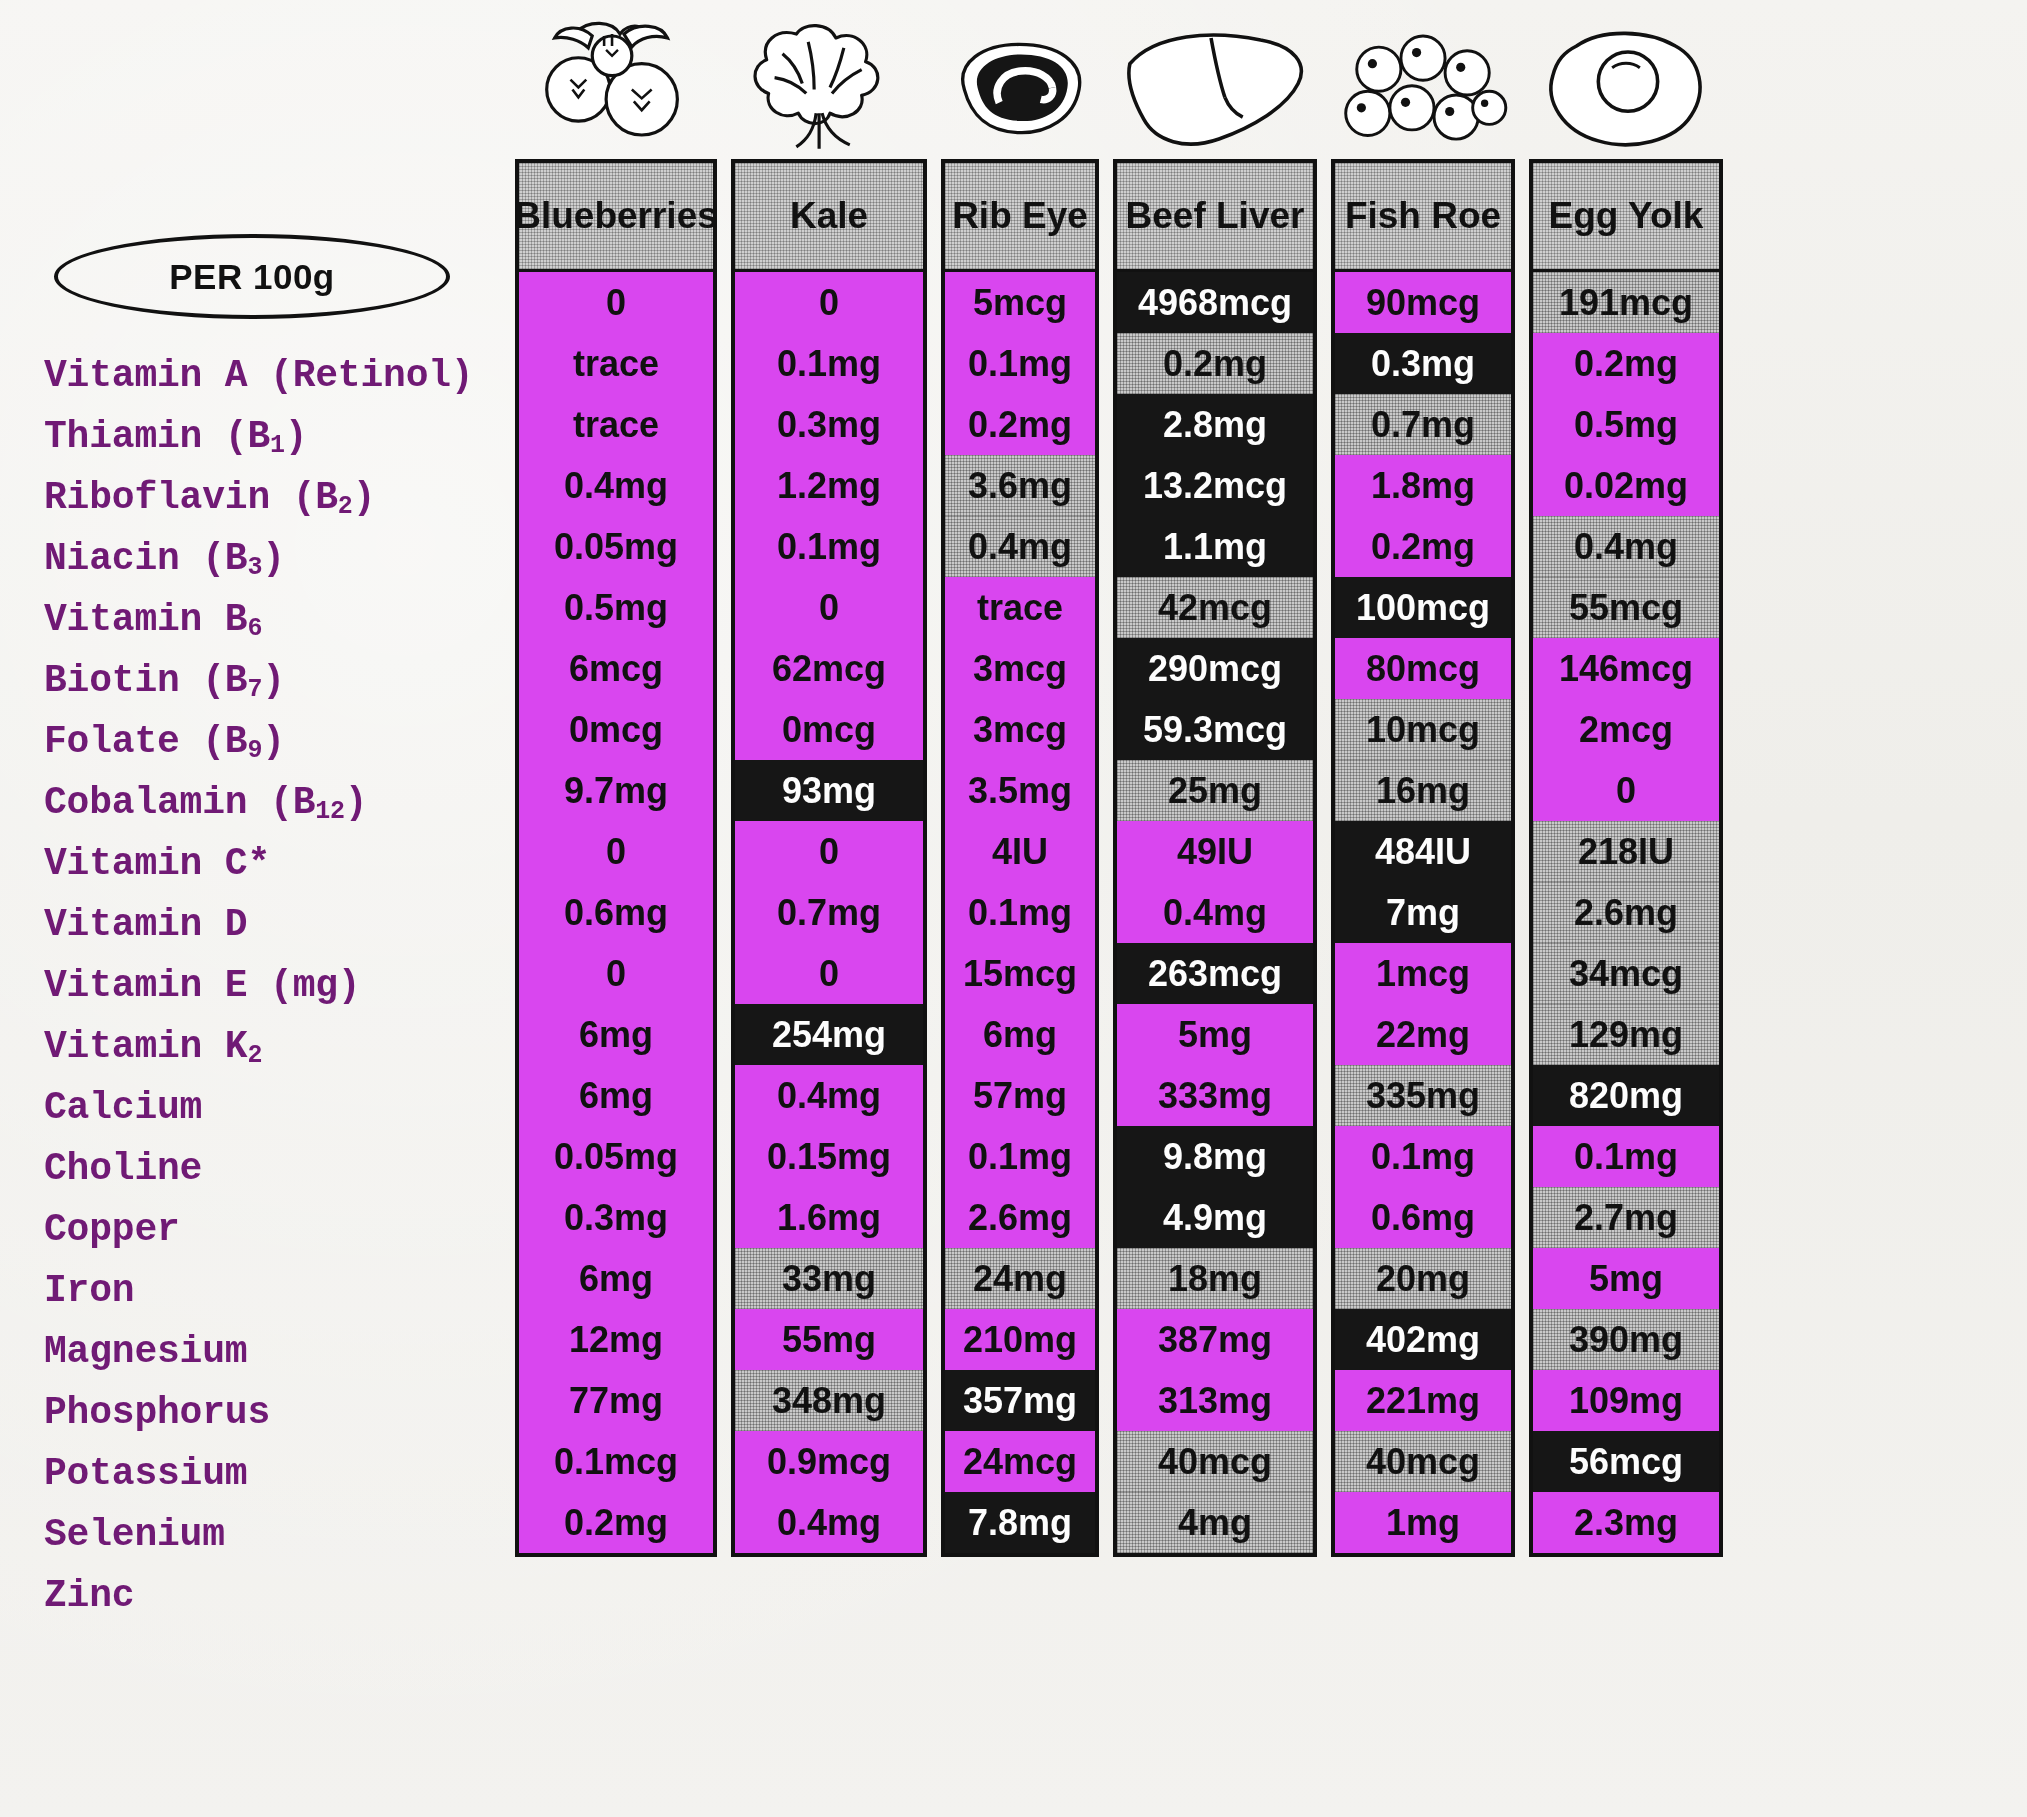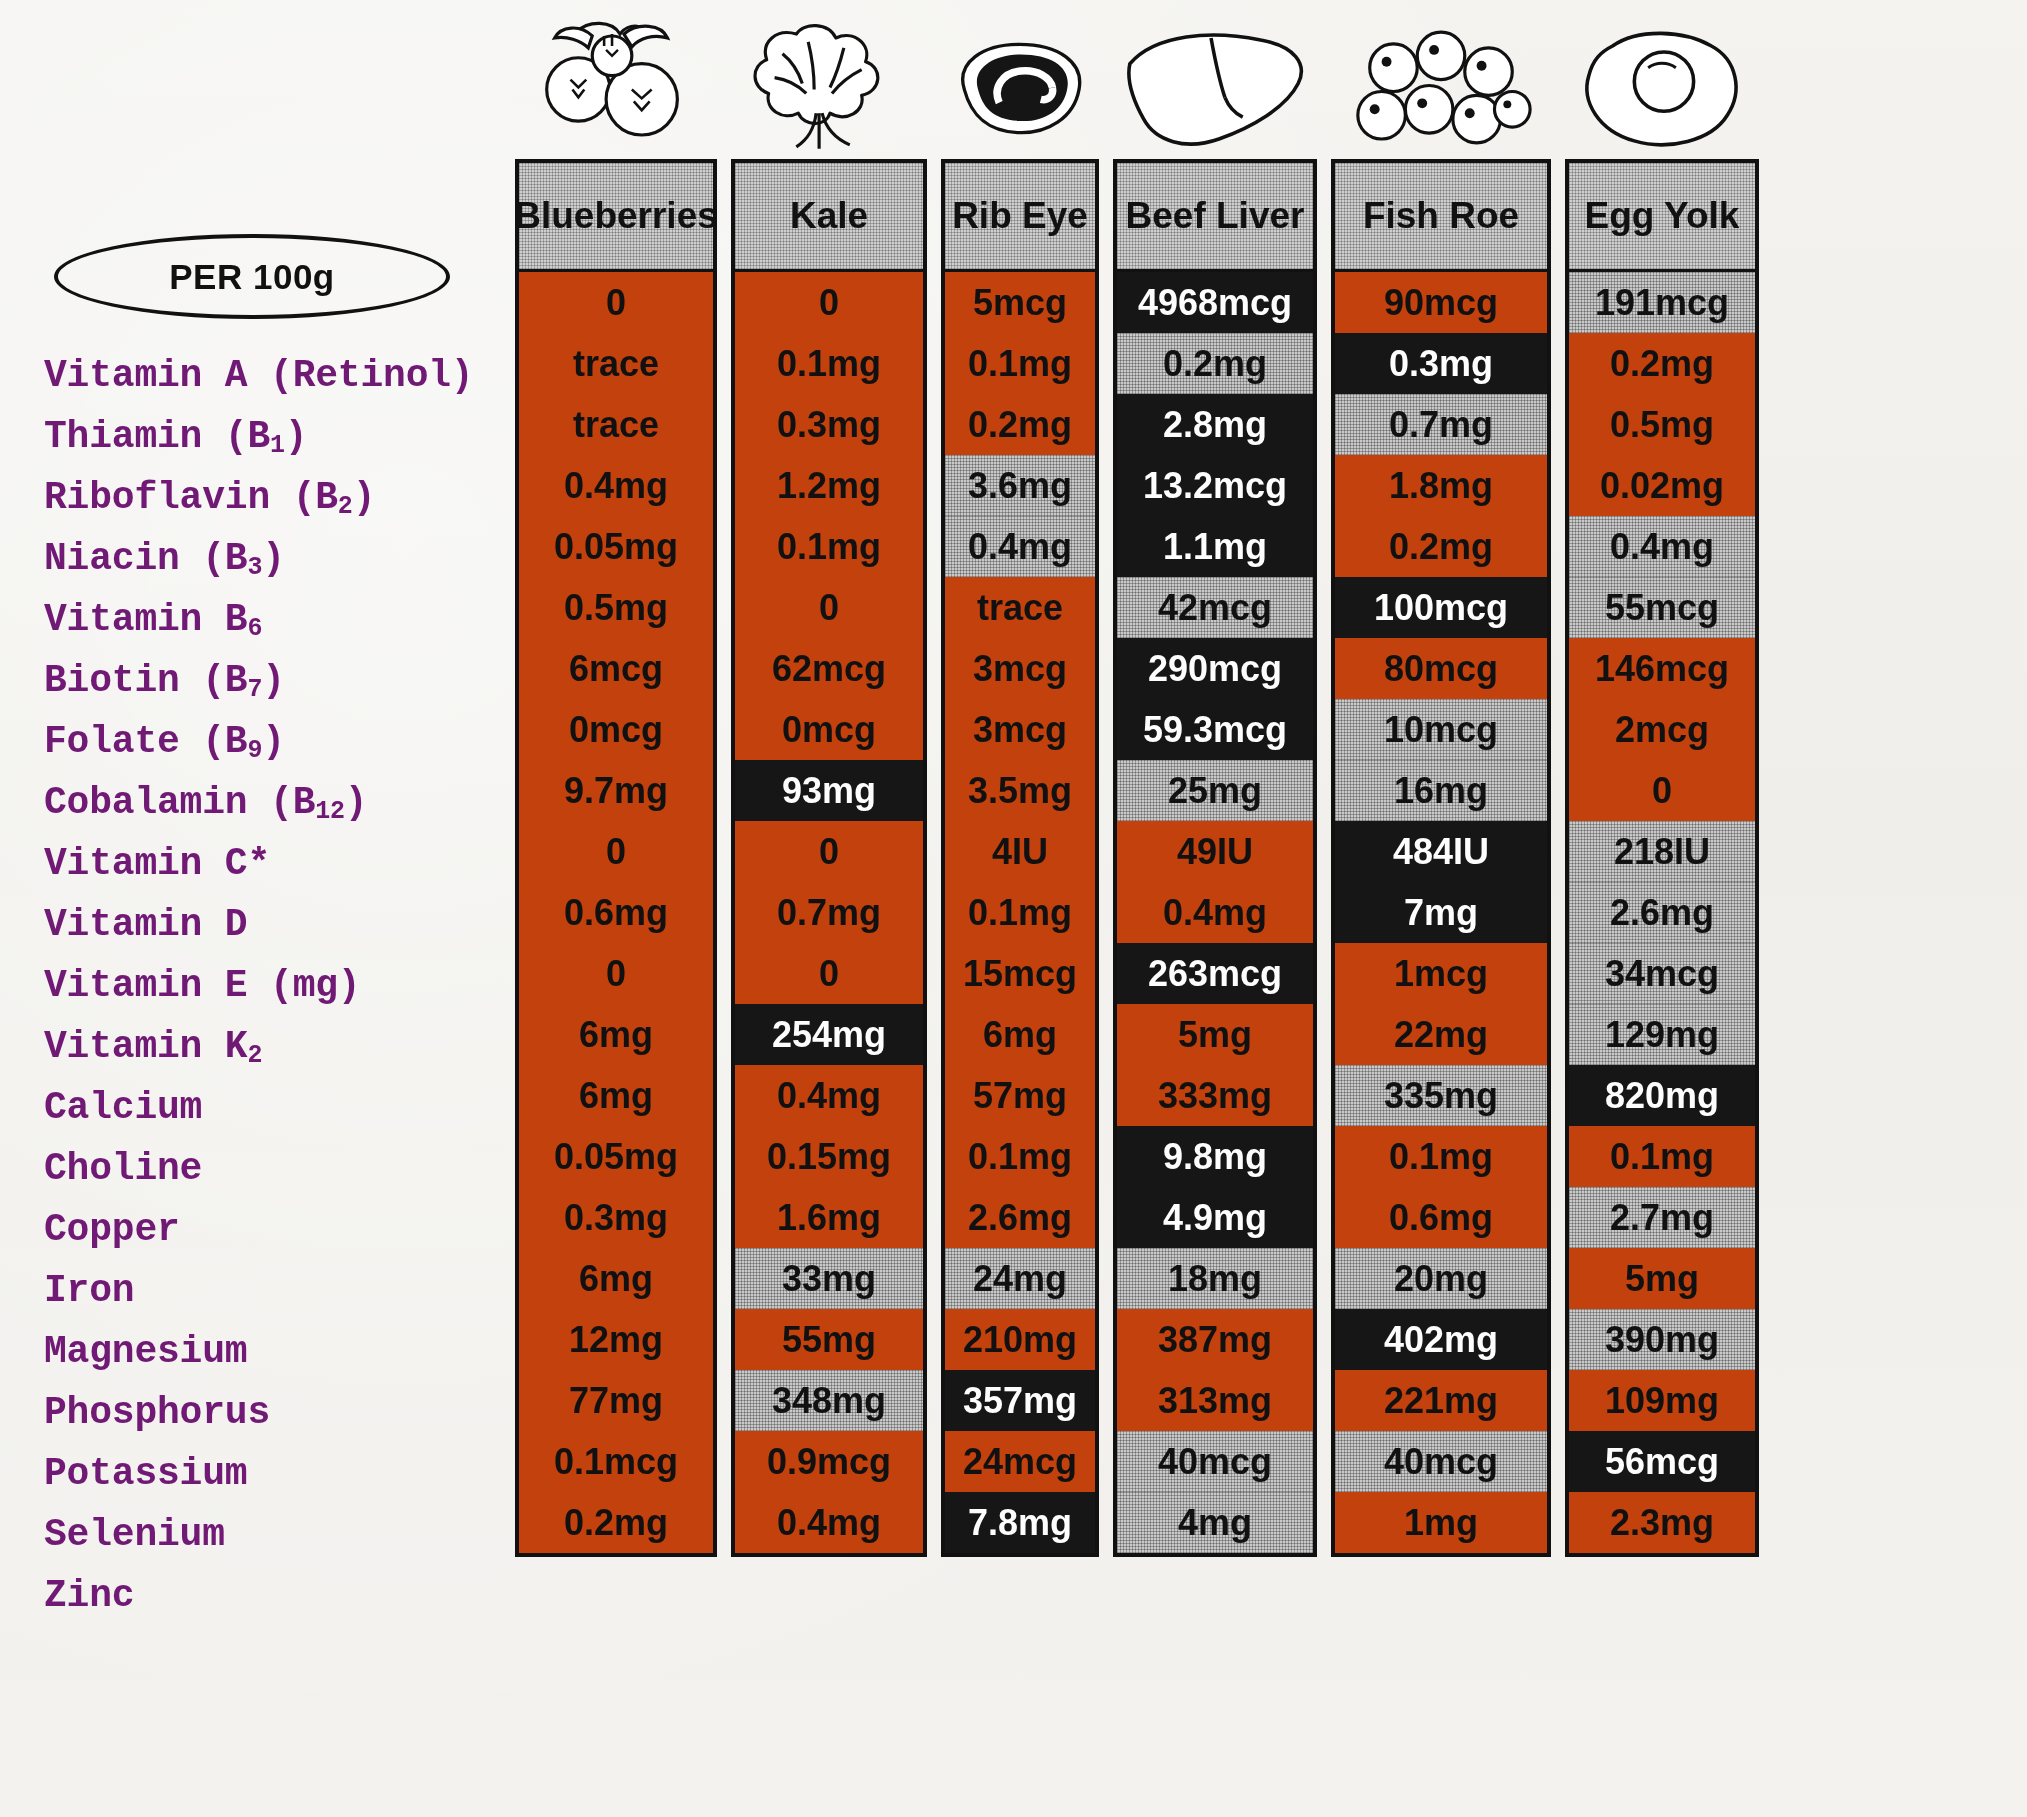--- a/index.html
+++ b/index.html
@@ -92,21 +92,21 @@
     height: 153px;
     display: flex;
     align-items: flex-end;
     justify-content: center;
     padding-bottom: 6px;
   }
   .icon-box svg { display: block; }
   .col-frame {
     border: 4px solid #111;
     box-sizing: border-box;
-    background: #c2410c;
+    background: #d946ef;
   }
   .col-head {
     height: 109px;
     border-bottom: 3px solid #111;
     display: flex;
     align-items: center;
     justify-content: center;
     text-align: center;
     background-color: #cfcfcf;
     background-image:
@@ -139,21 +139,21 @@
   .cell.hl-black {
     background: #161616;
     color: #fdfdfd;
   }
 
   
   .w-blueberries { width: 202px; }
   .w-kale        { width: 196px; }
   .w-ribeye      { width: 158px; }
   .w-beefliver   { width: 204px; }
-  .w-fishroe     { width: 220px; }
+  .w-fishroe     { width: 184px; }
   .w-eggyolk     { width: 194px; }
 </style>
 </head>
 <body>
 
 <div class="paper"></div>
 
 <div class="wrap">
 
   <div class="labels">

